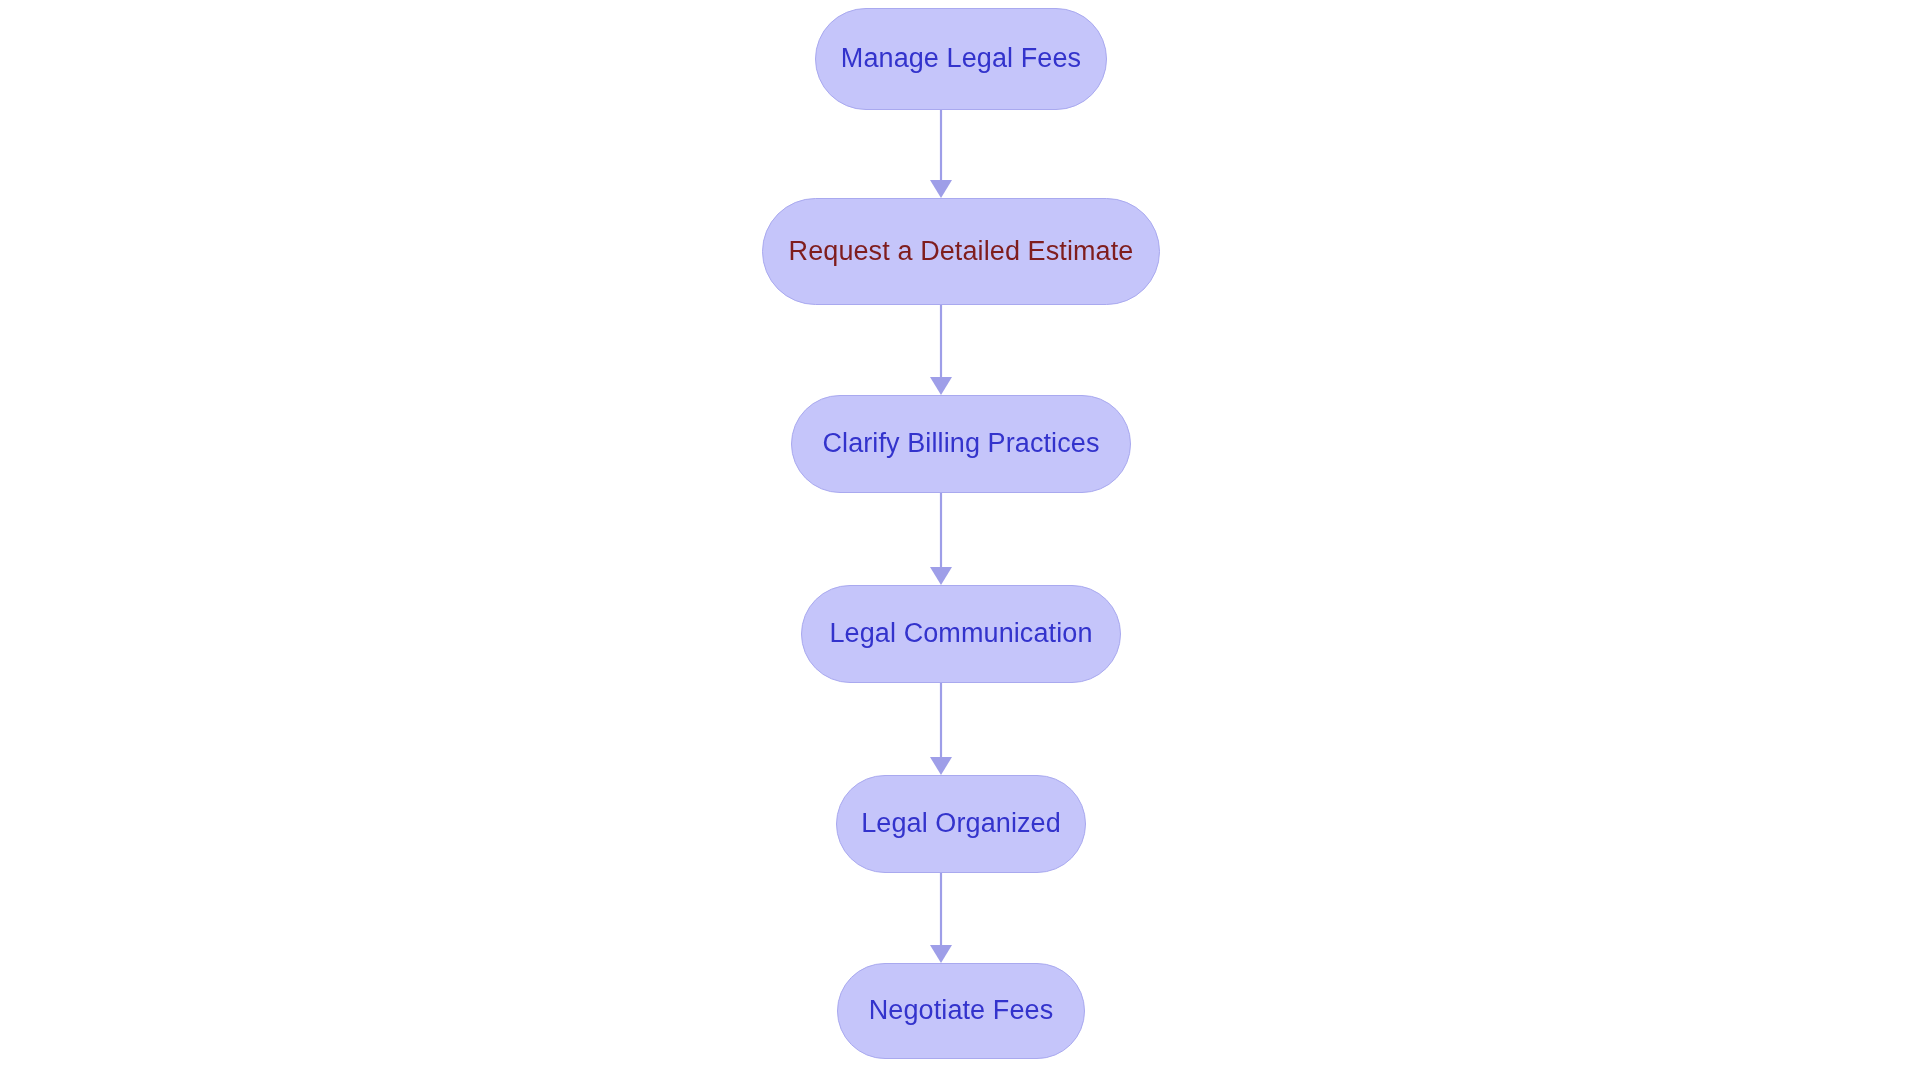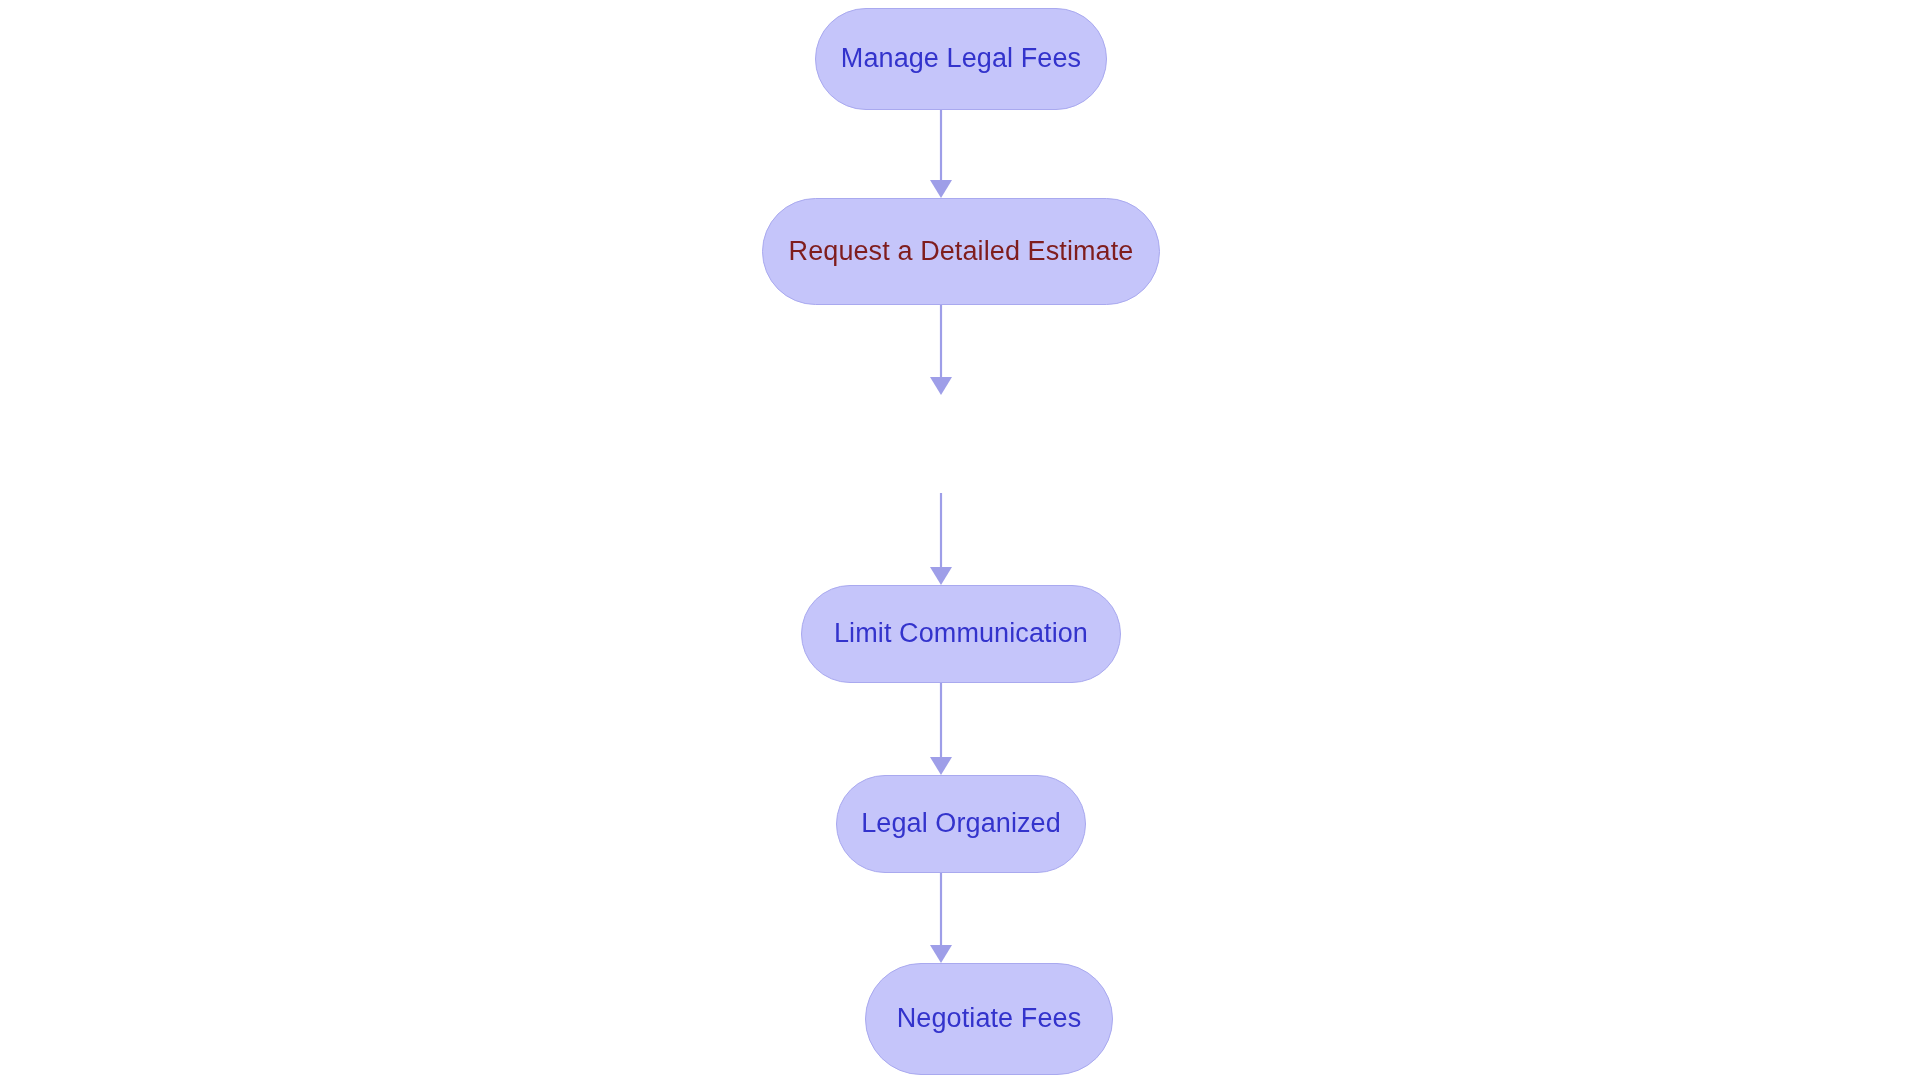--- a/index.html
+++ b/index.html
@@ -94,23 +94,26 @@
           <line x1="20" y1="0" x2="20" y2="73" stroke="#9e9ee8" stroke-width="2.2"></line>
           <polygon points="9,72 31,72 20,90" fill="#9e9ee8"></polygon>
         </svg>
       </div>
       <div class="node" style="left: 815px; top: 8px; width: 292px; height: 102px; background: rgb(197, 197, 250); border-color: rgb(169, 169, 239);">
         <span class="node-label" style="color: rgb(51, 51, 204);">Manage Legal Fees</span>
       </div>
       <div class="node" style="left: 762px; top: 198px; width: 398px; height: 107px; background: rgb(197, 197, 250); border-color: rgb(169, 169, 239);">
         <span class="node-label" style="color: #7f1d1d;">Request a Detailed Estimate</span>
       </div>
+      <div class="node" style="left: 791px; top: 395px; width: 340px; height: 98px; background: rgb(197, 197, 250); border-color: rgb(169, 169, 239);">
+        <span class="node-label" style="color: rgb(51, 51, 204);">Clarify Billing Practices</span>
+      </div>
       <div class="node" style="left: 801px; top: 585px; width: 320px; height: 98px; background: rgb(197, 197, 250); border-color: rgb(169, 169, 239);">
-        <span class="node-label" style="color: rgb(51, 51, 204);">Limit Communication</span>
+        <span class="node-label" style="color: rgb(51, 51, 204);">Legal Communication</span>
       </div>
       <div class="node" style="left: 836px; top: 775px; width: 250px; height: 98px; background: rgb(197, 197, 250); border-color: rgb(169, 169, 239);">
         <span class="node-label" style="color: rgb(51, 51, 204);">Legal Organized</span>
       </div>
-      <div class="node" style="left: 865px; top: 963px; width: 248px; height: 112px; background: rgb(197, 197, 250); border-color: rgb(169, 169, 239); text-align: right;">
+      <div class="node" style="left: 837px; top: 963px; width: 248px; height: 96px; background: rgb(197, 197, 250); border-color: rgb(169, 169, 239); text-align: right;">
         <span class="node-label" style="color: rgb(51, 51, 204);">Negotiate Fees</span>
       </div>
     </div>
 </div>
 
 </body></html>

